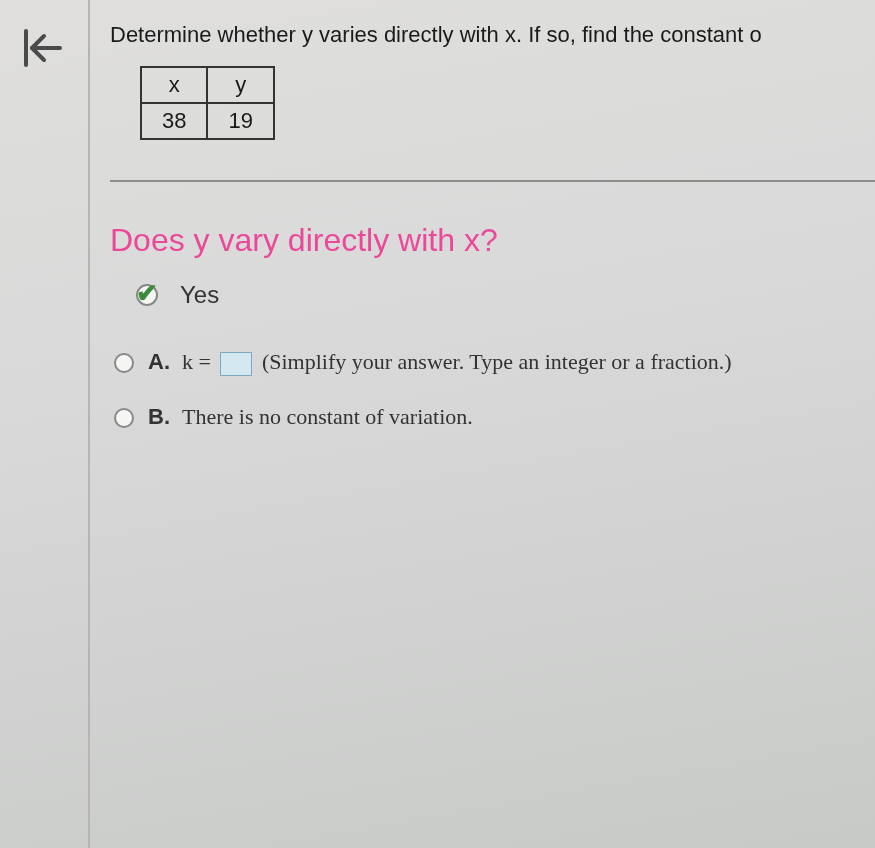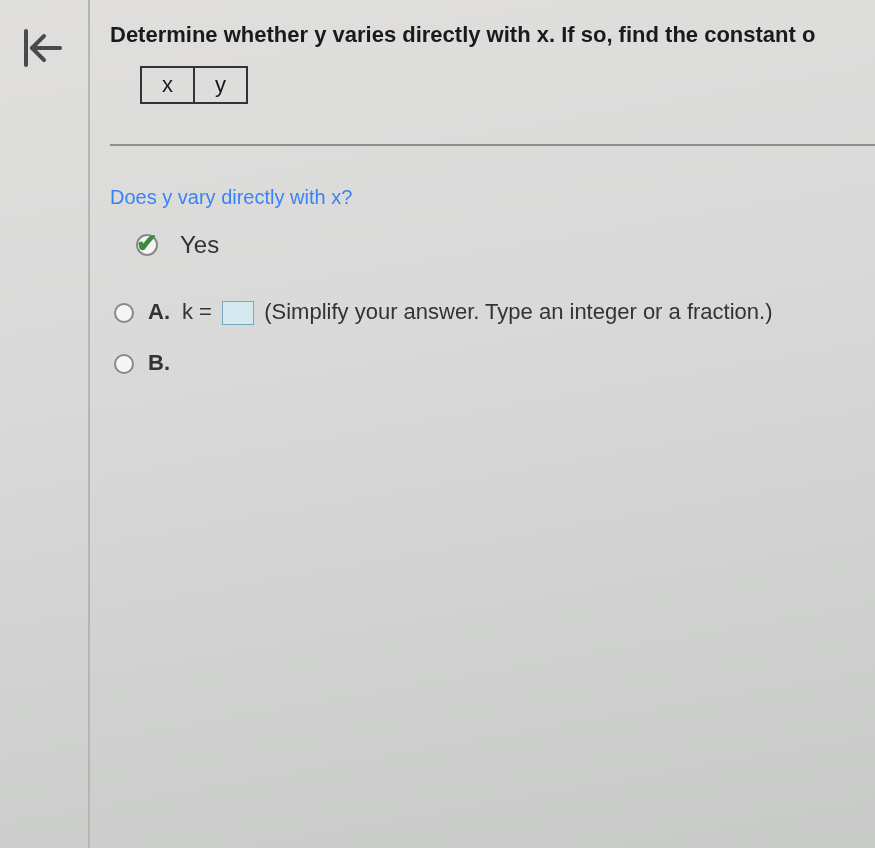--- a/index.html
+++ b/index.html
@@ -31,21 +31,21 @@
     }
     .content {
       position: absolute;
       left: 110px;
       top: 22px;
       right: 0;
       color: #2a2a2a;
     }
     .instruction {
       font-size: 22px;
-      font-weight: bold;
+      font-weight: normal;
       color: #1a1a1a;
       margin-bottom: 18px;
       white-space: nowrap;
     }
     .data-table {
       border-collapse: collapse;
       margin-left: 30px;
       margin-bottom: 40px;
     }
     .data-table th, .data-table td {
@@ -60,22 +60,22 @@
     .data-table th {
       font-weight: normal;
     }
     .hr-line {
       border: none;
       border-top: 2px solid #8e8e8c;
       margin: 10px 0 40px 0;
       width: 100%;
     }
     .question {
-      font-size: 20px;
-      color: #3b82f6;
+      font-size: 32px;
+      color: #ec4899;
       margin-bottom: 22px;
       margin-left: 0;
     }
     .radio-group {
       margin-left: 26px;
       margin-bottom: 36px;
     }
     .radio-option {
       display: flex;
       align-items: center;
@@ -142,20 +142,21 @@
       display: inline-block;
       width: 32px;
       height: 24px;
       background: #d4e8f0;
       border: 1px solid #7aa8c0;
       vertical-align: middle;
       margin: 0 4px;
     }
     .choice-text {
       line-height: 1.5;
+      font-family: Liberation Serif, serif;
     }
   </style>
 </head>
 <body>
 
 <div class="vertical-divider"></div>
 
 <div class="back-icon">
   <svg width="44" height="40" viewBox="0 0 44 40" stroke="#4a4a4a" stroke-width="4" fill="none" stroke-linecap="round" stroke-linejoin="round">
     <line x1="8" y1="3" x2="8" y2="37"></line>
@@ -165,20 +166,24 @@
 </div>
 
 <div class="content">
   <div class="instruction">Determine whether y varies directly with x. If so, find the constant o</div>
 
   <table class="data-table">
     <tbody>
         <tr>
       <th>x</th>
       <th>y</th>
+    </tr>
+    <tr>
+      <td>38</td>
+      <td>19</td>
     </tr>
   </tbody>
     </table>
 
   <hr class="hr-line">
 
   <div class="question">Does y vary directly with x?</div>
 
   <div class="radio-group">
     <div class="radio-option">
@@ -196,15 +201,16 @@
       <span class="choice-letter">A.</span>
       <span class="choice-text">
         <span>k =</span>
         <span class="answer-box"></span>
         <span>(Simplify your answer. Type an integer or a fraction.)</span>
       </span>
     </div>
     <div class="choice-option">
       <span class="choice-radio"></span>
       <span class="choice-letter">B.</span>
+      <span class="choice-text">There is no constant of variation.</span>
     </div>
   </div>
 </div>
 
 </body></html>

